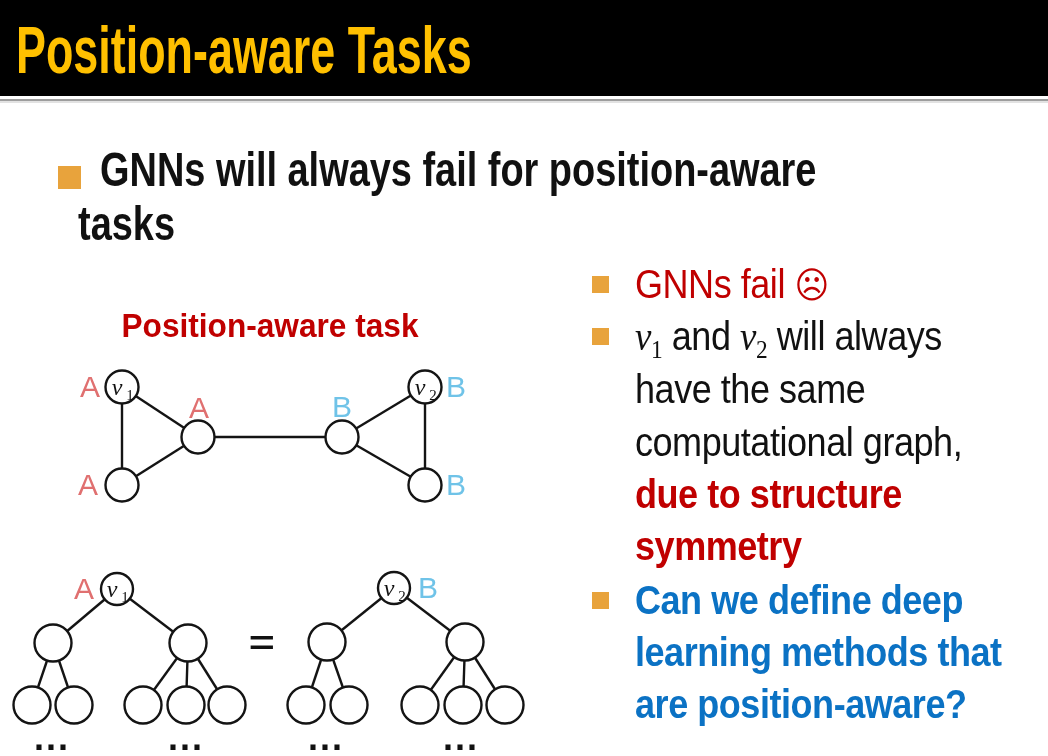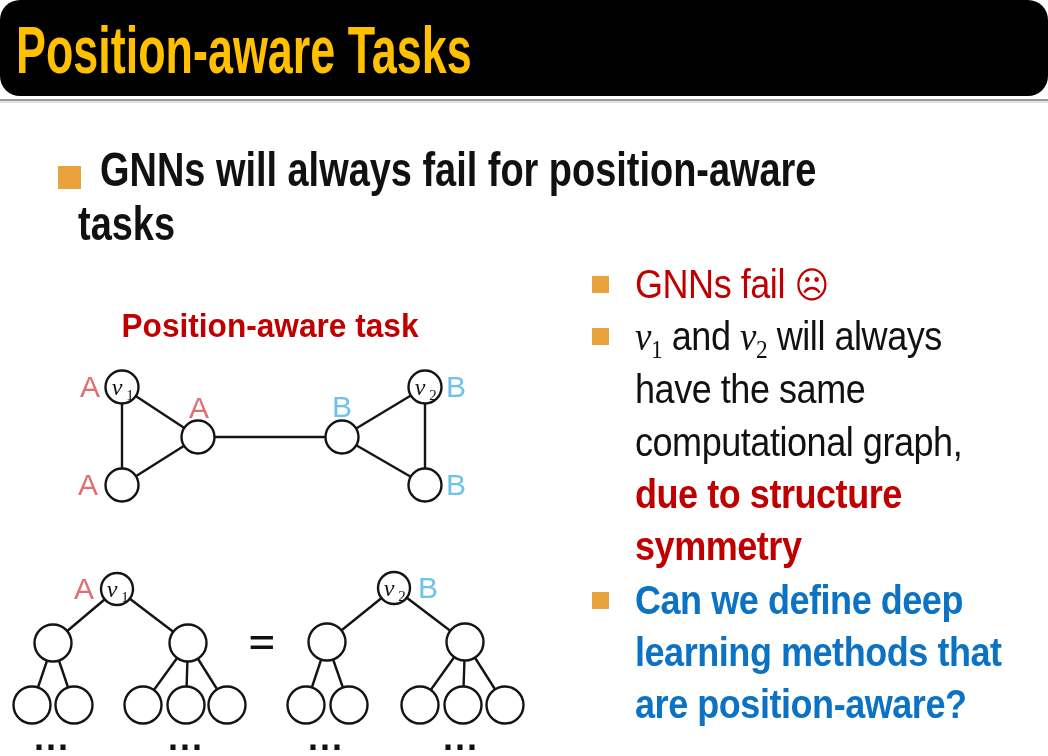--- a/index.html
+++ b/index.html
@@ -1,20 +1,20 @@
 <!DOCTYPE html>
 <html><head>
 <meta charset="utf-8">
 <style>
   html,body{margin:0;padding:0;background:#fff;}
   .slide{position:relative;width:1048px;height:756px;background:#ffffff;overflow:hidden;
          font-family:"Liberation Sans",sans-serif;}
 
   
-  .header{position:absolute;left:0;top:0;width:1048px;height:96px;background:#000000;border-radius:20px;}
+  .header{position:absolute;left:0;top:0;width:1048px;height:96px;background:#000000;}
   .header-title{position:absolute;left:16px;top:0;height:96px;line-height:100px;
                 font-size:66px;font-weight:bold;color:#FFC000;letter-spacing:0px;
                 transform:scaleX(0.68);transform-origin:left center;white-space:nowrap;}
   .divider{position:absolute;left:0;top:99px;width:1048px;height:4px;
            background:linear-gradient(to bottom,#9d9d9d 0 45%,#e2e2e2 45% 100%);}
 
   
   .bullet-sq{position:absolute;background:#E8A33C;}
   .sq-main{left:58px;top:166px;width:23px;height:23px;}
   .main-line{position:absolute;font-size:48px;font-weight:bold;color:#111;

